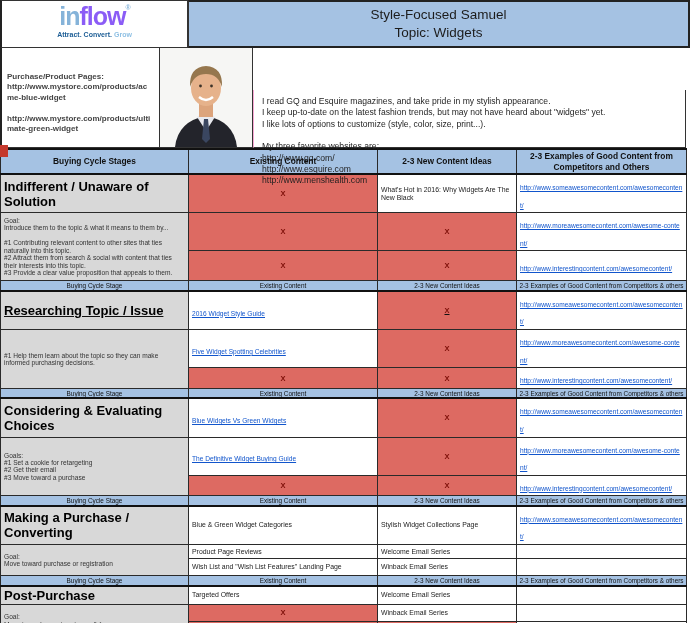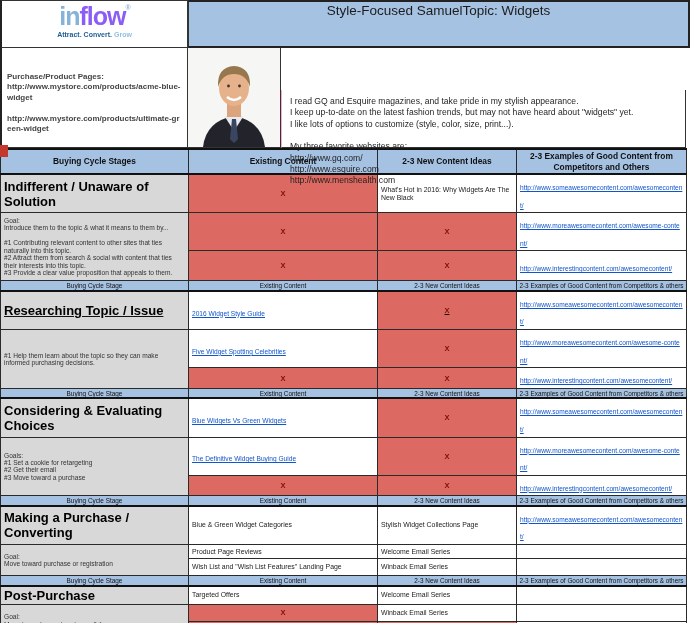--- a/index.html
+++ b/index.html
@@ -17,26 +17,26 @@
   }
   .logo-word{font-size:25px;font-weight:bold;letter-spacing:-1px;line-height:1;}
   .logo-in{color:#85b3d9;}
   .logo-flow{color:#8b5cf6;}
   .logo-reg{font-size:7px;color:#85b3d9;vertical-align:top;}
   .logo-tag{font-size:7px;font-weight:bold;margin-top:2px;}
   .tag-dark{color:#1c5d95;}
   .tag-light{color:#8fc0e4;}
   .title-cell{
     flex:1;box-sizing:border-box;border:2px solid #222;border-left:1px solid #333;
-    background:#a5c2e3;display:flex;flex-direction:row;justify-content:center;
+    background:#a5c2e3;display:flex;flex-direction:column;justify-content:center;
     text-align:center;font-size:13.5px;color:#1c1c1c;line-height:1.35;
   }
   .hdr-row2{display:flex;height:100px;}
   .purchase-cell{
-    width:188px;box-sizing:border-box;border:1px solid #333;border-left:2px solid #222;border-top:none;
+    width:160px;box-sizing:border-box;border:1px solid #333;border-left:2px solid #222;border-top:none;
     font-size:8px;font-weight:bold;color:#454545;padding:24px 5px 0 5px;
     white-space:pre-line;word-break:break-all;line-height:1.3;
   }
   .photo-cell{
     width:93px;box-sizing:border-box;border:1px solid #333;border-top:none;border-left:none;
     background:#f6f6f4;display:flex;align-items:flex-end;justify-content:center;overflow:hidden;
   }
   .desc-cell{
     flex:1;margin-right:4px;box-sizing:border-box;border:1px solid #333;border-top:none;border-left:1px solid #f9a8d4;
     font-size:8.6px;color:#1f1f1f;padding:6px 2px 0 8px;white-space:pre-line;line-height:1.32;margin-top:42px;

